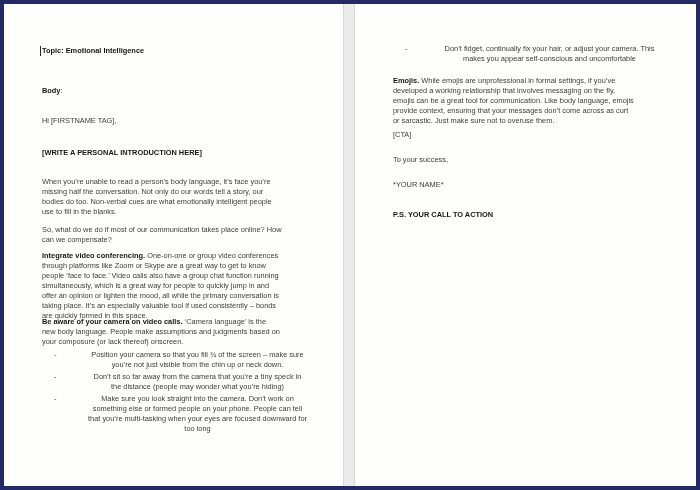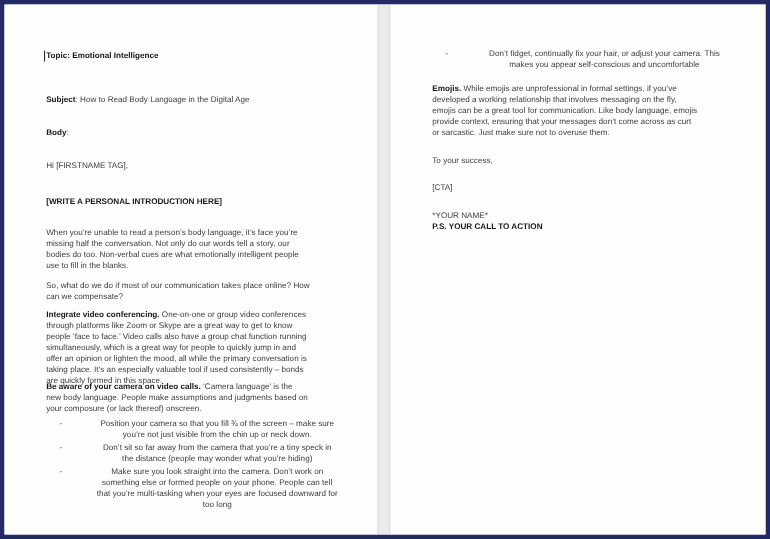--- a/index.html
+++ b/index.html
@@ -28,36 +28,35 @@
   .p1-topic{margin-bottom:30px}
   .p1-subject{margin-bottom:20px}
   .p1-body{margin-bottom:20px}
   .p1-hi{margin-bottom:22px}
   .p1-write{margin-bottom:19px}
   .p1-para1{margin-bottom:8px}
   .p1-para2{margin-bottom:6px}
   .p1-para3{margin-bottom:-4px}
   .p1-para4{margin-bottom:3px}
   .p2-bullet{margin-bottom:12px}
-  .p2-emojis{margin-bottom:15px}
+  .p2-emojis{margin-bottom:4px}
   .p2-cta{margin-bottom:15px}
   .p2-signoff{margin-bottom:15px}
-  .p2-name{margin-bottom:0}
+  .p2-name{margin-bottom:20px}
 </style>
 </head>
 <body>
 
 <div class="frame" style="border-color: rgb(36, 42, 100); background: rgb(254, 254, 252);">
 
   <div class="page page-left">
     <div class="cursor"></div>
 
     <div class="t b p1-topic">Topic: Emotional Intelligence</div>
 
-    <div class="t p1-subject"><span class="b">Subject</span><span>: How to Read Body Language in the Digital Age</span></div>
 
     <div class="t p1-body"><span class="b">Body</span><span>:</span></div>
 
     <div class="t p1-hi">Hi [FIRSTNAME TAG],</div>
 
     <div class="t b p1-write">[WRITE A PERSONAL INTRODUCTION HERE]</div>
 
     <div class="t p1-para1">When you’re unable to read a person’s body language, it’s face you’re
 missing half the conversation. Not only do our words tell a story, our
 bodies do too. Non-verbal cues are what emotionally intelligent people
@@ -96,22 +95,22 @@
 
     <div class="t bullet p2-bullet"><span class="dash">-</span><span class="btext">Don’t fidget, continually fix your hair, or adjust your camera. This
 makes you appear self-conscious and uncomfortable</span></div>
 
     <div class="t p2-emojis"><span class="b">Emojis.</span><span> While emojis are unprofessional in formal settings, if you’ve
 developed a working relationship that involves messaging on the fly,
 emojis can be a great tool for communication. Like body language, emojis
 provide context, ensuring that your messages don’t come across as curt
 or sarcastic. Just make sure not to overuse them.</span></div>
 
+    <div class="t p2-cta">[CTA]</div>
+
     <div class="t p2-signoff">To your success,</div>
-
-    <div class="t p2-cta">[CTA]</div>
 
     <div class="t p2-name">*YOUR NAME*</div>
 
     <div class="t b">P.S. YOUR CALL TO ACTION</div>
   </div>
 
 </div>
 
 </body></html>

